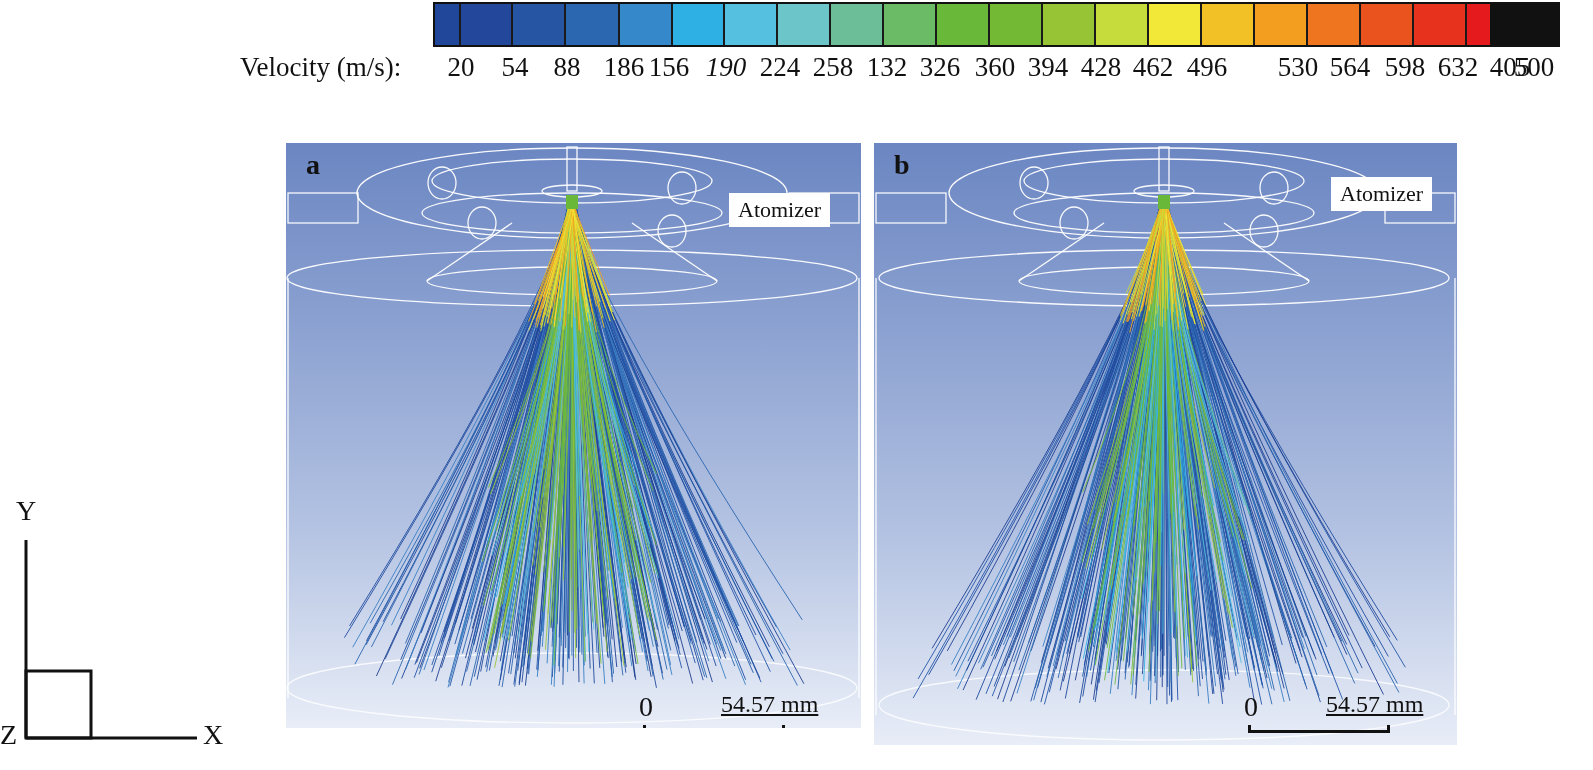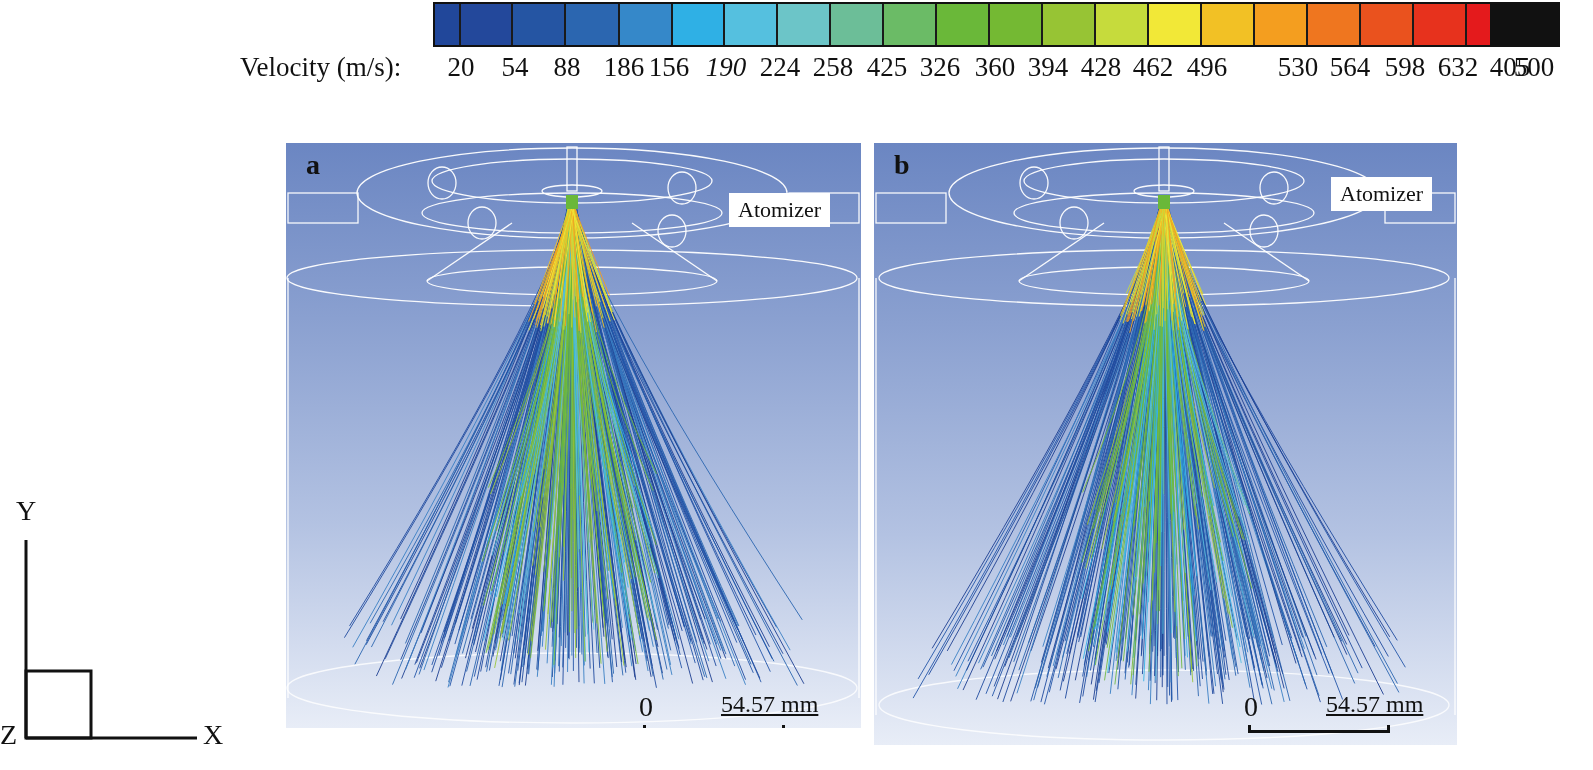--- a/index.html
+++ b/index.html
@@ -61,21 +61,21 @@
 <div class="cb-label">Velocity (m/s):</div>
 <div class="cb-ticks" id="cb-ticks">
     <span class="cb-tick" style="left: 461px;">20</span>
     <span class="cb-tick" style="left: 515px;">54</span>
     <span class="cb-tick" style="left: 567px;">88</span>
     <span class="cb-tick" style="left: 624px;">186</span>
     <span class="cb-tick" style="left: 669px;">156</span>
     <span class="cb-tick" style="left: 726px; font-style: italic;">190</span>
     <span class="cb-tick" style="left: 780px;">224</span>
     <span class="cb-tick" style="left: 833px;">258</span>
-    <span class="cb-tick" style="left: 887px;">425</span>
+    <span class="cb-tick" style="left: 887px;">132</span>
     <span class="cb-tick" style="left: 940px;">326</span>
     <span class="cb-tick" style="left: 995px;">360</span>
     <span class="cb-tick" style="left: 1048px;">394</span>
     <span class="cb-tick" style="left: 1101px;">428</span>
     <span class="cb-tick" style="left: 1153px;">462</span>
     <span class="cb-tick" style="left: 1207px;">496</span>
     <span class="cb-tick" style="left: 1298px;">530</span>
     <span class="cb-tick" style="left: 1350px;">564</span>
     <span class="cb-tick" style="left: 1405px;">598</span>
     <span class="cb-tick" style="left: 1458px;">632</span>

